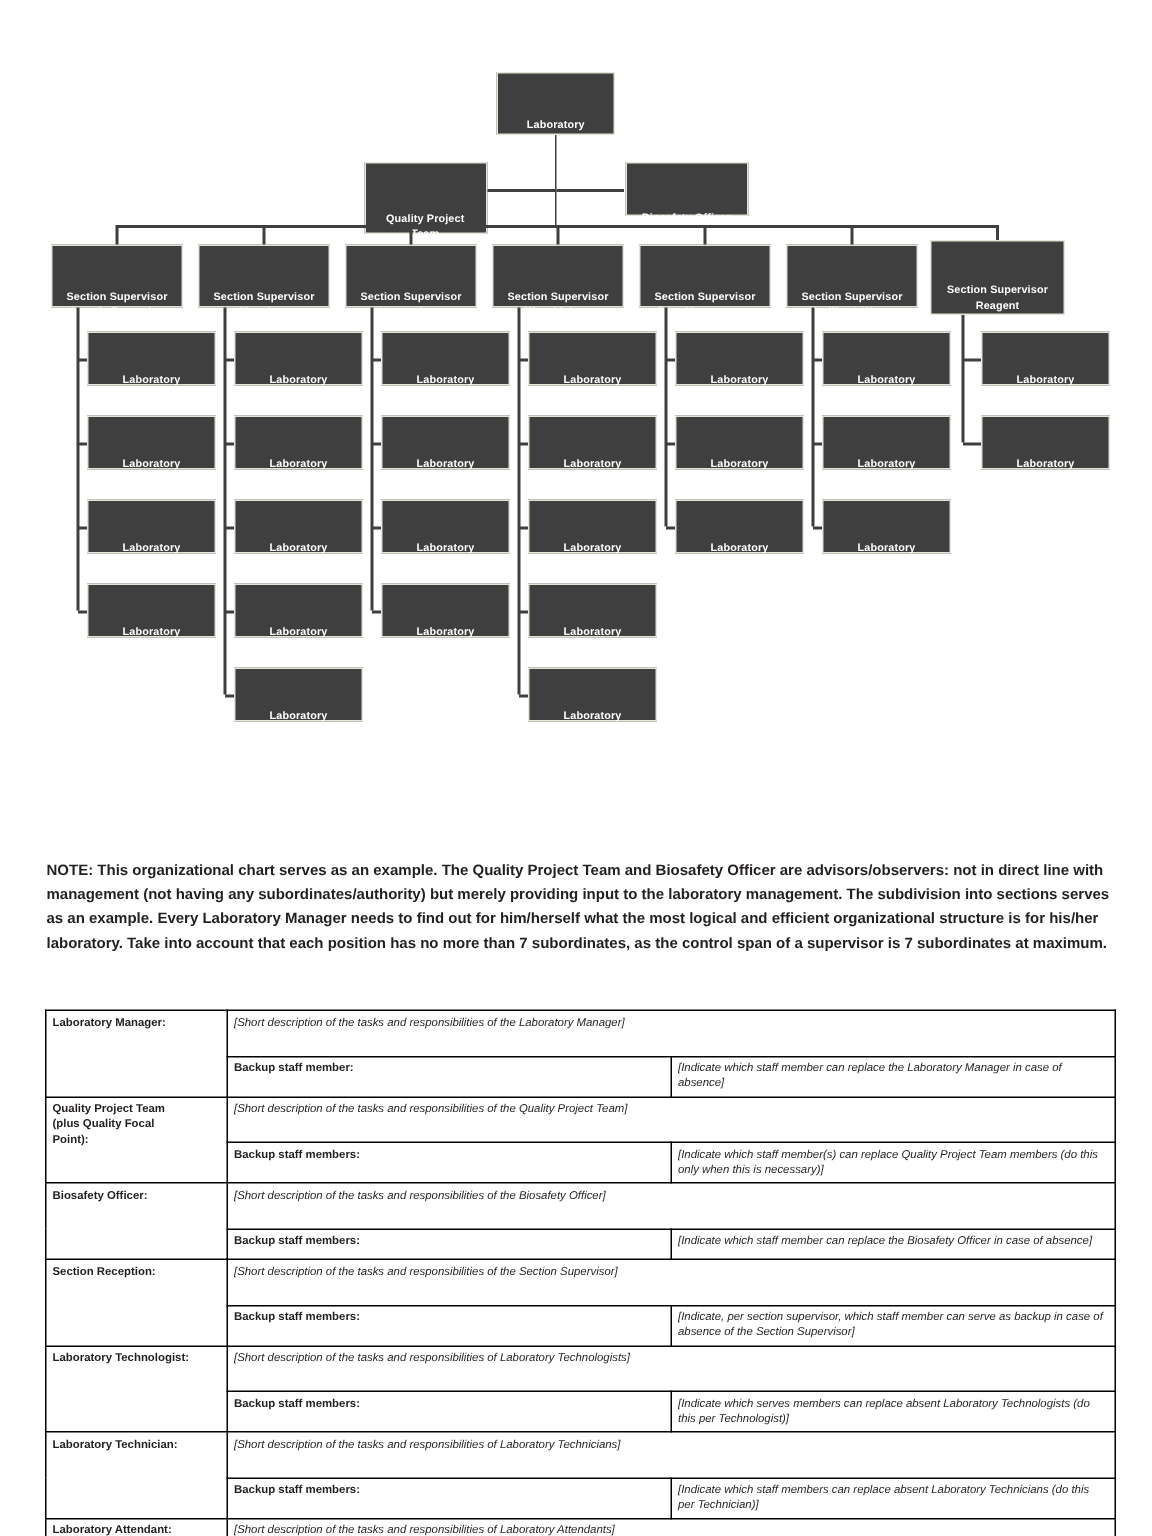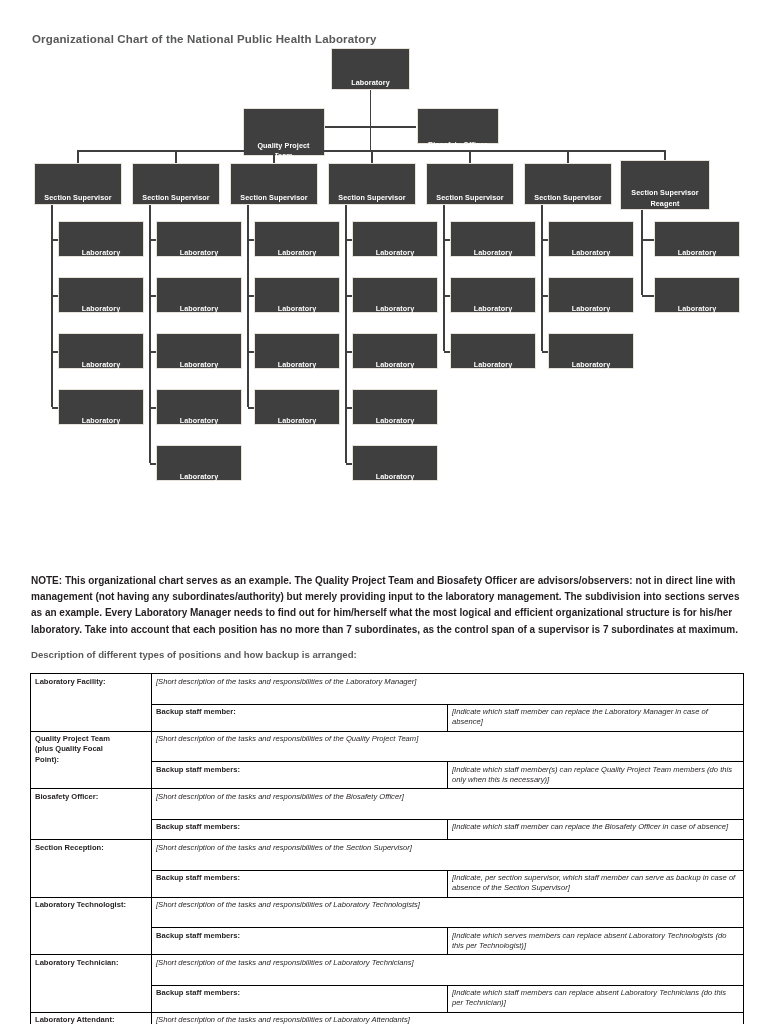--- a/index.html
+++ b/index.html
@@ -63,21 +63,20 @@
   }
   td.bk-val{font-style:italic;}
   .r-desc{height:24px;}
   .r-bk{height:14px;}
 </style>
 </head>
 <body>
 
 <div class="page">
 
-  <div class="title">Organizational Chart of the National Public Health Laboratory</div>
 
   <div id="orgchart">
       <div class="node" style="left: 331px; top: 48px; width: 79px; height: 42px;">
         <span>Laboratory<br>Manager</span>
       </div>
       <div class="line v" style="left: 369.7px; top: 90px; height: 60px;"></div>
       <div class="node" style="left: 242.5px; top: 108px; width: 82px; height: 48px;">
         <span>Quality Project<br>Team</span>
       </div>
       <div class="node" style="left: 416.5px; top: 108px; width: 82px; height: 36px;">
@@ -222,26 +221,25 @@
       </div>
       <div class="line h" style="left: 642px; top: 239px; width: 12px;"></div>
       <div class="node" style="left: 654px; top: 277px; width: 86px; height: 36px;">
         <span>Laboratory<br>Technician</span>
       </div>
       <div class="line h" style="left: 642px; top: 295px; width: 12px;"></div>
     </div>
 
   <div class="note">NOTE: This organizational chart serves as an example. The Quality Project Team and Biosafety Officer are advisors/observers: not in direct line with management (not having any subordinates/authority) but merely providing input to the laboratory management. The subdivision into sections serves as an example. Every Laboratory Manager needs to find out for him/herself what the most logical and efficient organizational structure is for his/her laboratory. Take into account that each position has no more than 7 subordinates, as the control span of a supervisor is 7 subordinates at maximum.</div>
 
-  <div class="subhead">Description of different types of positions and how backup is arranged:</div>
 
   <table class="desc" id="desc-table">
     <tbody>
         <tr>
-          <td class="role" rowspan="2">Laboratory Facility:</td>
+          <td class="role" rowspan="2">Laboratory Manager:</td>
           <td class="desc-cell r-desc" colspan="2">[Short description of the tasks and responsibilities of the Laboratory Manager]</td>
         </tr>
         <tr>
           <td class="bk-label">Backup staff member:</td>
           <td class="bk-val r-bk">[Indicate which staff member can replace the Laboratory Manager in case of absence]</td>
         </tr>
         <tr>
           <td class="role" rowspan="2">Quality Project Team<br>(plus Quality Focal<br>Point):</td>
           <td class="desc-cell r-desc" colspan="2">[Short description of the tasks and responsibilities of the Quality Project Team]</td>
         </tr>

